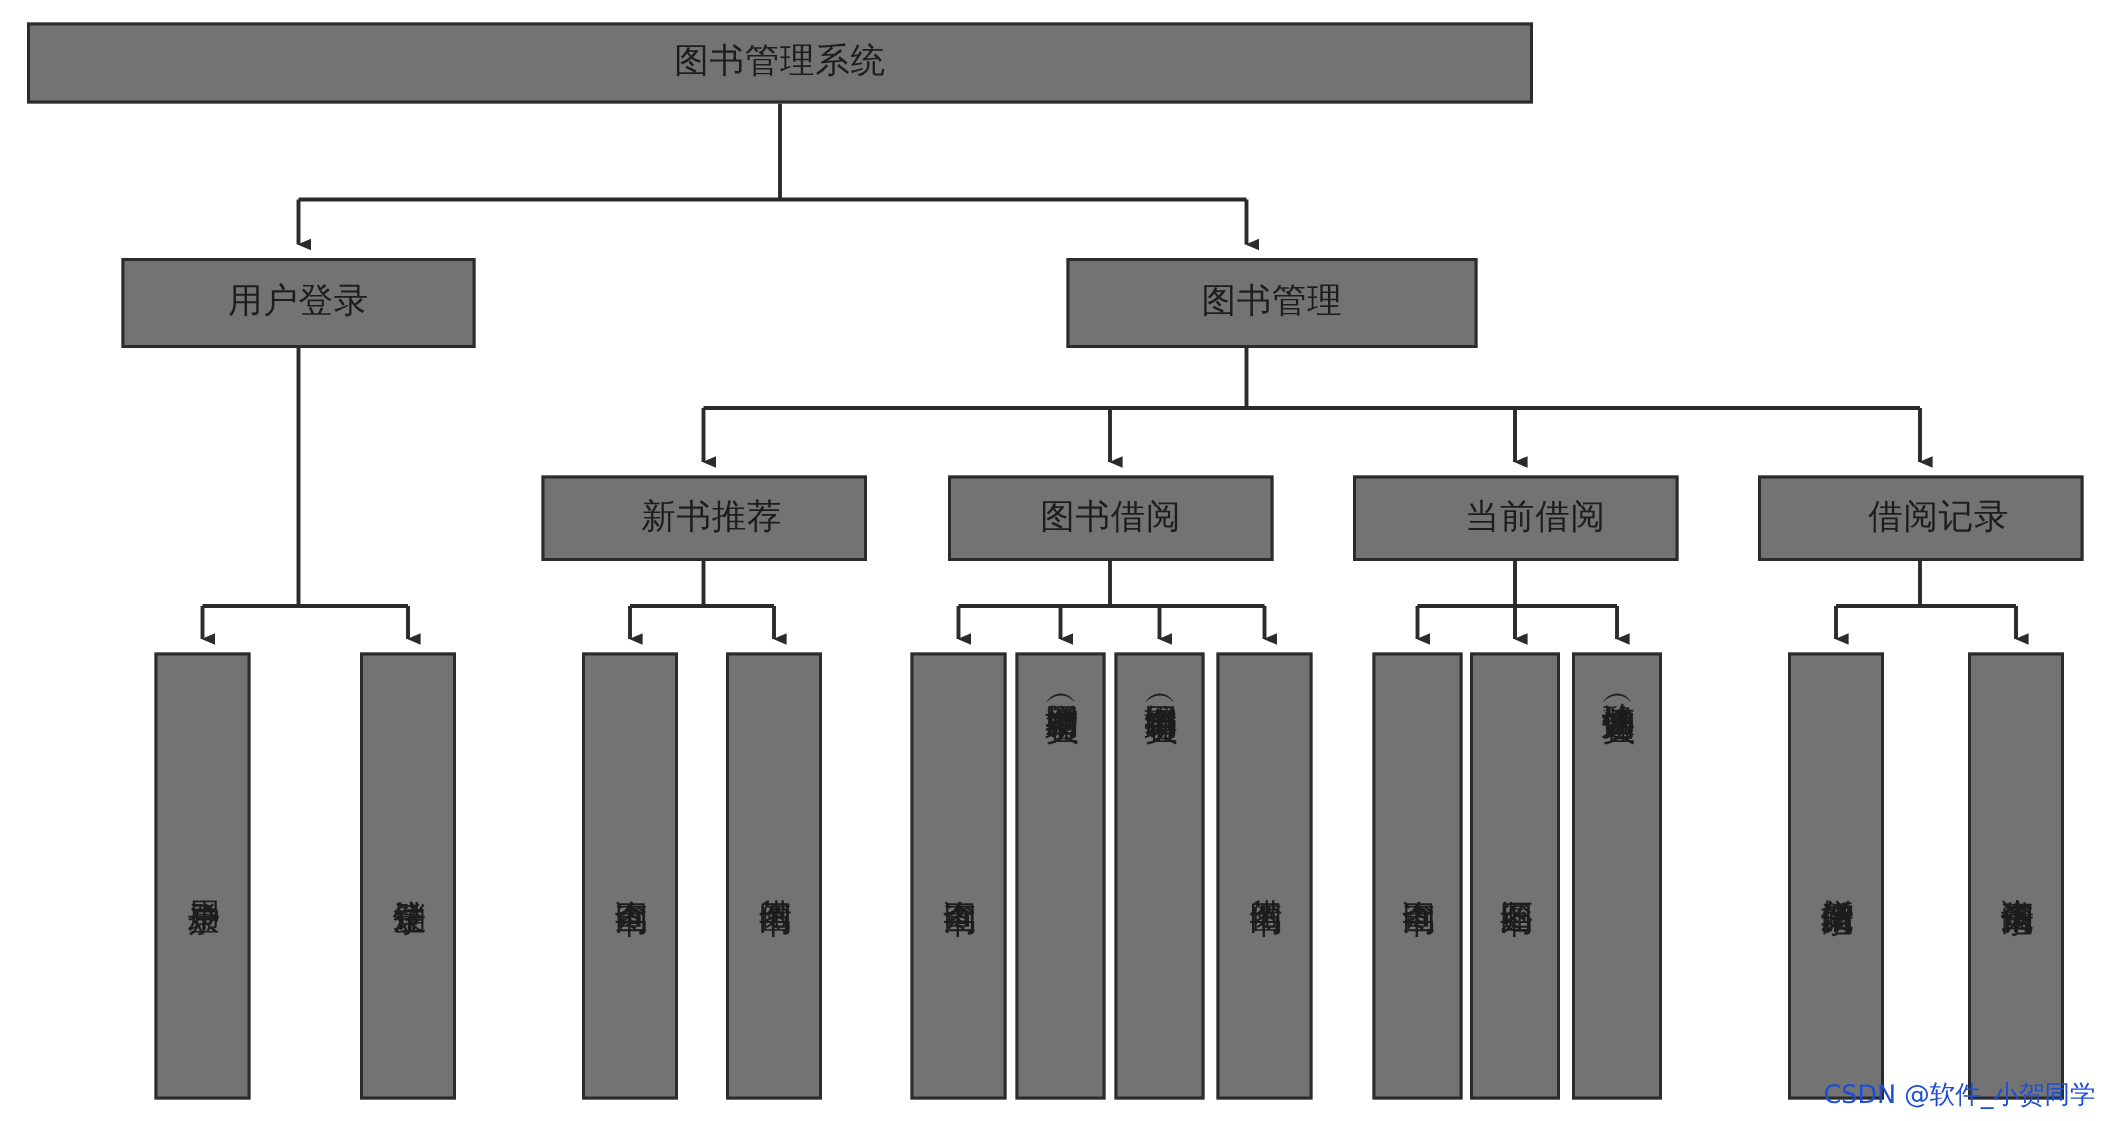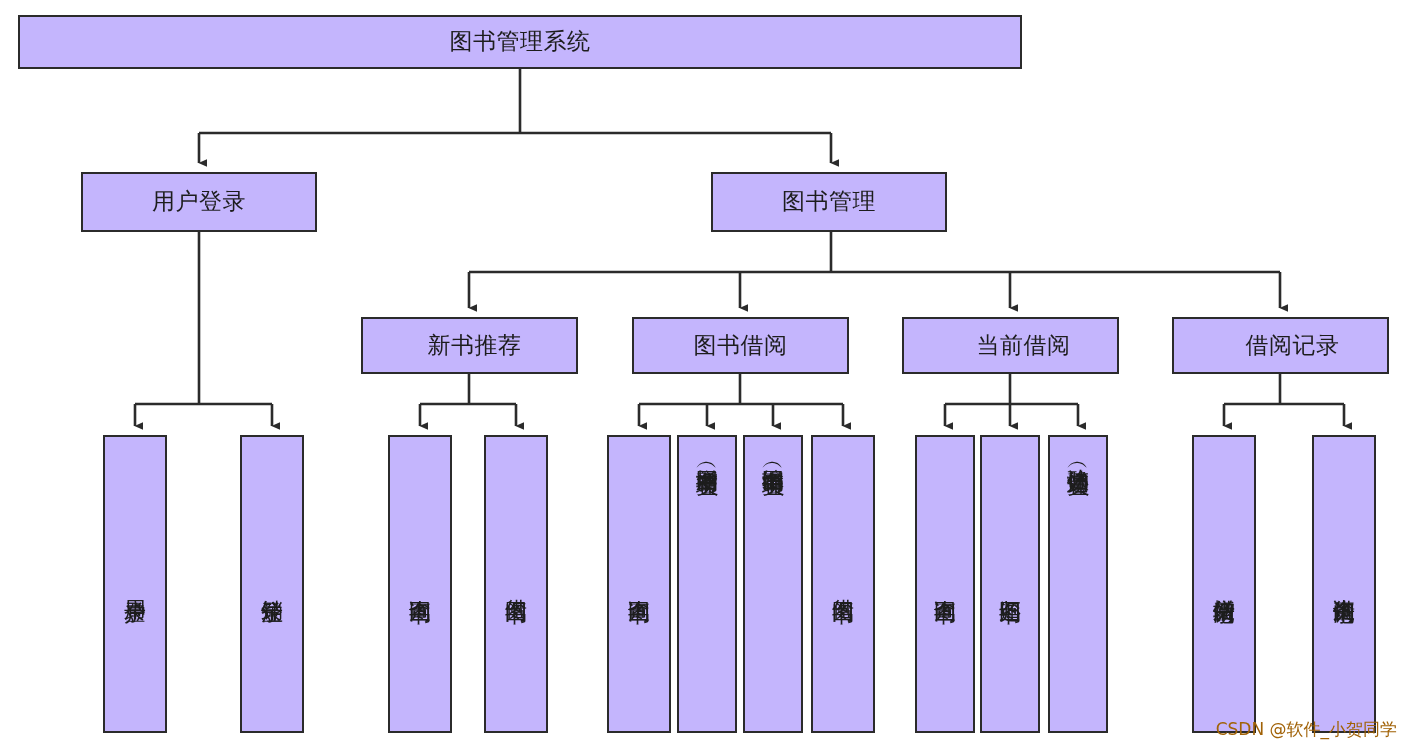--- a/index.html
+++ b/index.html
@@ -23,21 +23,21 @@
     left: 0;
     top: 0;
     width: 1405px;
     height: 747px;
     pointer-events: none;
   }
   .node {
     position: absolute;
     box-sizing: border-box;
     border: 2px solid #2b2b2b;
-    background: #c4b5fd;
+    background: #737373;
     display: flex;
     align-items: center;
     justify-content: center;
     color: #1d1d1d;
     z-index: 2;
   }
   .node-h {
     font-size: 23px;
     letter-spacing: 0.5px;
     line-height: 1.1;
@@ -64,21 +64,21 @@
   }
   .node-v.center-text {
     align-items: center;
     padding-top: 0;
   }
   #watermark {
     position: absolute;
     right: 8px;
     bottom: 6px;
     font-size: 17px;
-    color: #a16207;
+    color: #1d4ed8;
     z-index: 5;
     white-space: nowrap;
     pointer-events: none;
   }
 </style>
 </head>
 <body>
 
 <div id="diagram-root">
 
@@ -130,21 +130,21 @@
       <path d="M1280,374 L1280,404"></path>
       <path d="M1224,404 L1344,404"></path>
       <path d="M1224,404 L1224,426" marker-end="url(#arrowhead)"></path>
       <path d="M1344,404 L1344,426" marker-end="url(#arrowhead)"></path>
     </g>
   </svg>
 
   <div class="node node-h node-root" style="left:18px; top:15px; width:1004px; height:54px;">图书管理系统</div>
 
   <div class="node node-h" style="left:81px; top:172px; width:236px; height:60px;">用户登录</div>
-  <div class="node node-h" style="left:711px; top:172px; width:236px; height:60px;">图书管理</div>
+  <div class="node node-h" style="left:711px; top:172px; width:274px; height:60px;">图书管理</div>
 
   <div class="node node-h" style="left:361px; top:317px; width:217px; height:57px;padding-left:10px;">新书推荐</div>
   <div class="node node-h" style="left:632px; top:317px; width:217px; height:57px;">图书借阅</div>
   <div class="node node-h" style="left:902px; top:317px; width:217px; height:57px;padding-left:26px;">当前借阅</div>
   <div class="node node-h" style="left:1172px; top:317px; width:217px; height:57px;padding-left:24px;">借阅记录</div>
 
   <div class="node node-v center-text" style="left:103px; top:435px; width:64px; height:298px;">
     <span class="vlabel">用户登录</span>
   </div>
   <div class="node node-v center-text" style="left:240px; top:435px; width:64px; height:298px;">

